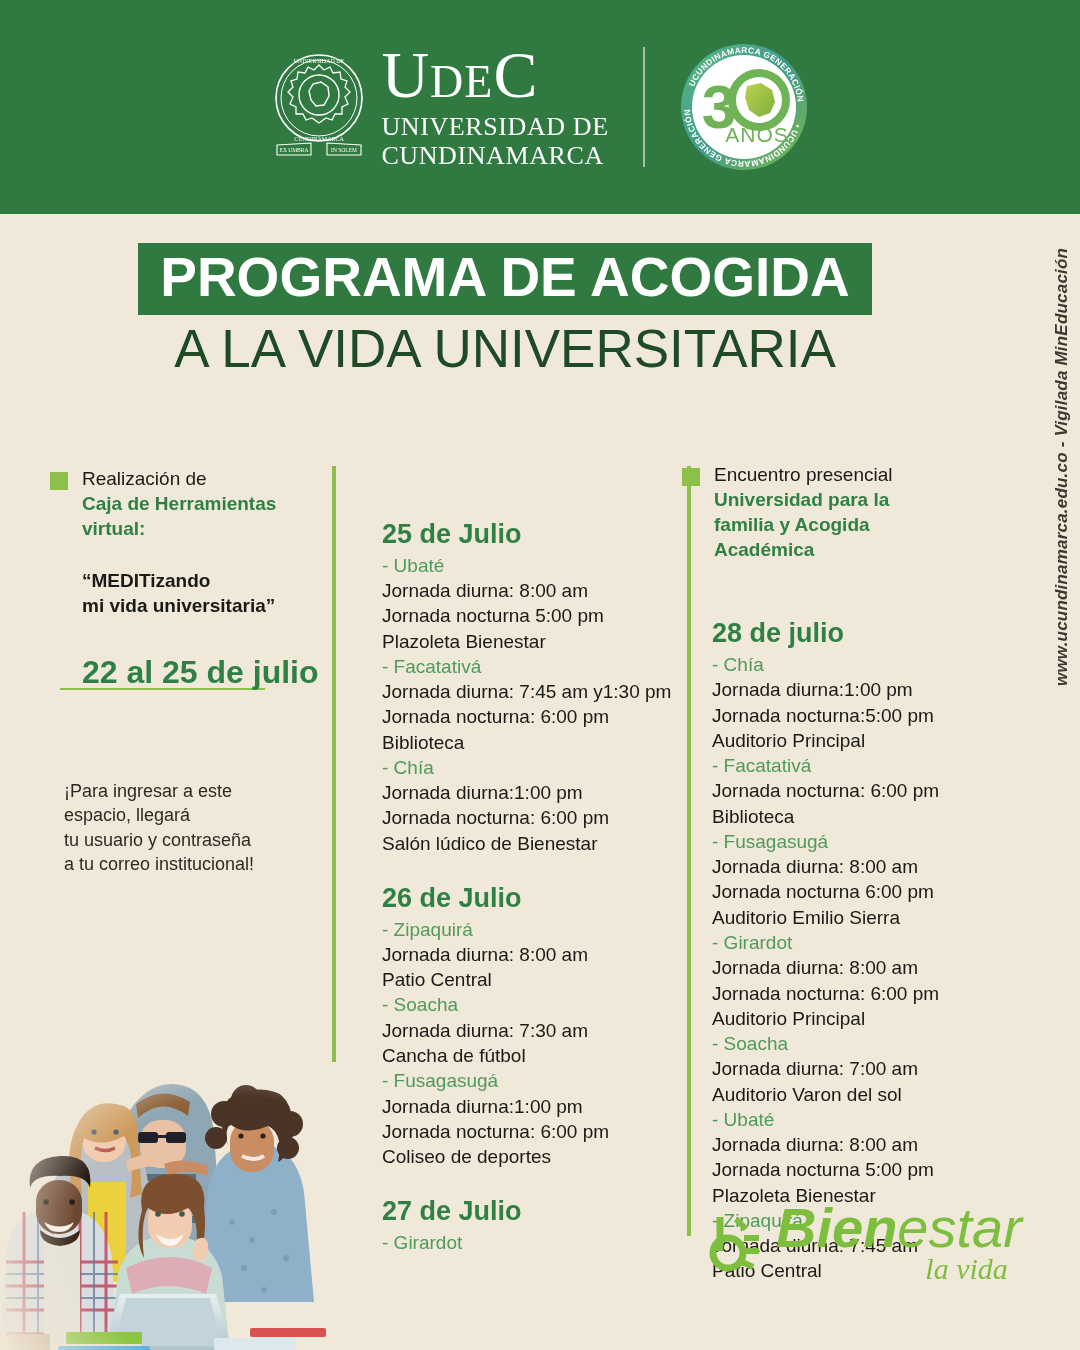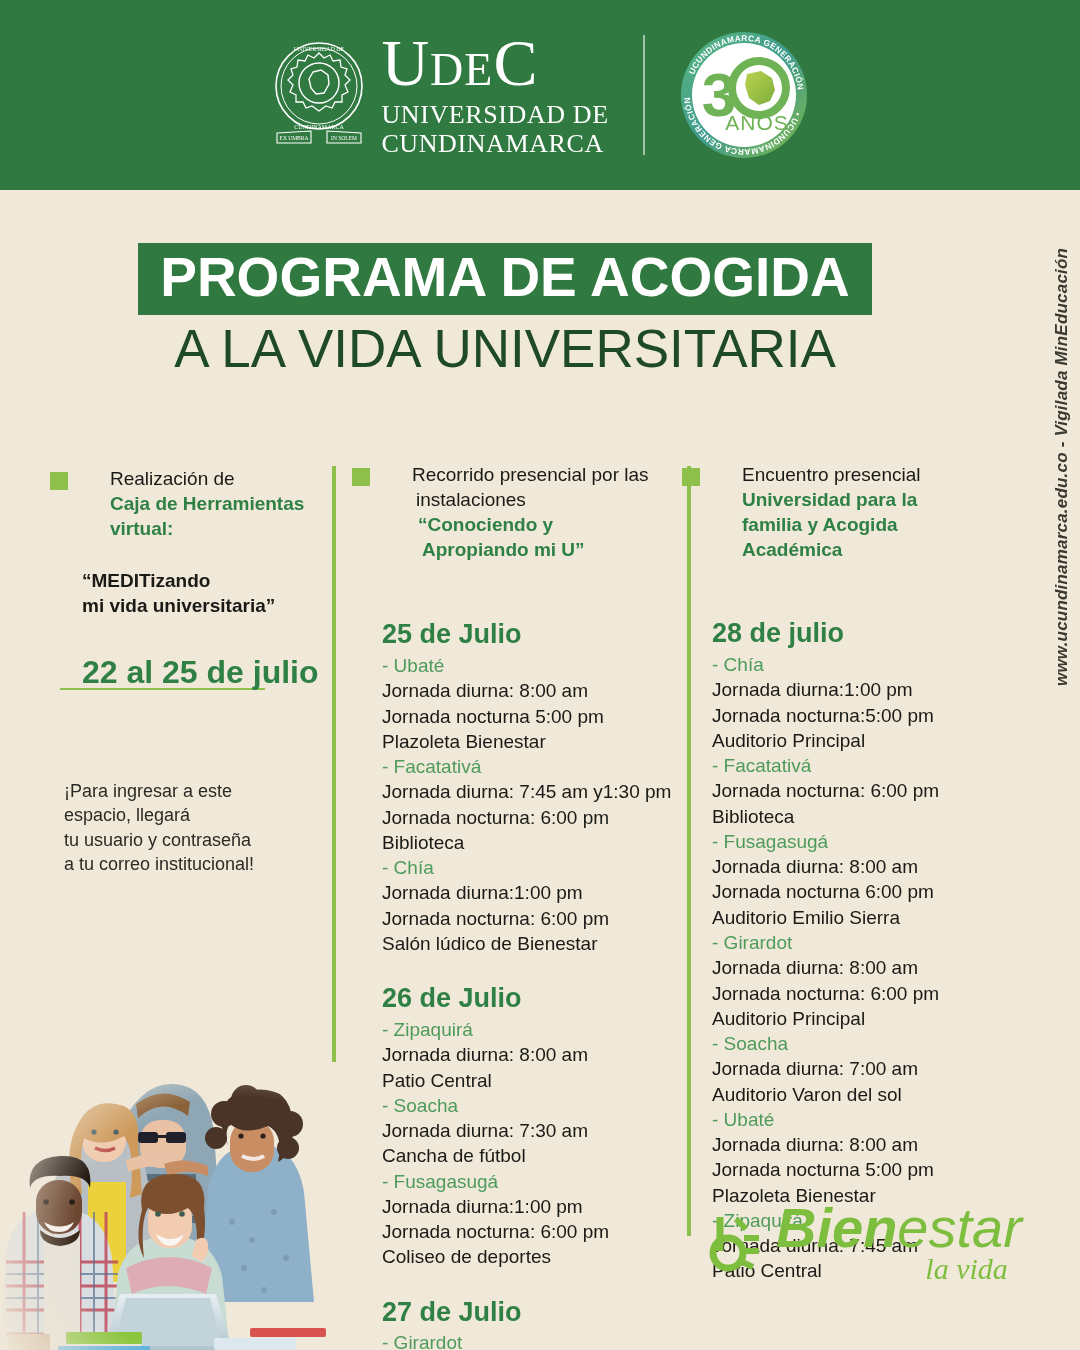--- a/index.html
+++ b/index.html
@@ -6,21 +6,21 @@
   html,body { width:1080px; height:1350px; }
   body {
     font-family:"Liberation Sans", sans-serif;
     background:#F0E8D8;
     position:relative;
     overflow:hidden;
   }
 
   
   .header {
-    position:absolute; left:0; top:0; width:1080px; height:190px;
+    position:absolute; left:0; top:0; width:1080px; height:214px;
     background:#307A41;
     display:flex; align-items:center; justify-content:center;
   }
   .header-inner { display:flex; align-items:center; gap:0px; }
 
   .udec-shield { width:96px; height:112px; position:relative; flex:none; }
   .udec-wordmark { margin-left:14px; }
   .udec-big {
     color:#fff; font-family:"Liberation Serif", serif;
     font-size:66px; line-height:0.95; letter-spacing:1px; font-weight:400;
@@ -77,21 +77,21 @@
   
   .col { position:absolute; }
   .col-1 { left:50px; top:466px; width:270px; }
   .col-2 { left:352px; top:462px; width:330px; }
   .col-3 { left:682px; top:462px; width:330px; }
 
   .bullet-row { display:flex; align-items:flex-start; gap:14px; }
   .bullet {
     width:18px; height:18px; background:#8CC04A; flex:none; margin-top:6px;
   }
-  .head-text { font-size:19px; line-height:1.32; color:#1A1A16;margin-left:28px; }
+  .head-text { font-size:19px; line-height:1.32; color:#1A1A16; }
   .head-text .g { color:#2F8045; font-weight:bold; }
   .head-text .plain { color:#1A1A16; }
 
   .quote-bold {
     font-size:19px; font-weight:bold; color:#1A1A16; line-height:1.3;
     margin-top:28px;
   }
   .big-date {
     font-size:32px; font-weight:bold; color:#2F8045; line-height:1.2;
     margin-top:34px;
@@ -234,29 +234,20 @@
 
   <div class="note" style="margin-left:14px">
     <span>¡Para ingresar a este</span><br>
     <span>espacio, llegará</span><br>
     <span>tu usuario y contraseña</span><br>
     <span>a tu correo institucional!</span>
   </div>
 </div>
 
 <div class="col col-2">
-  <div class="bullet-row">
-    <div class="bullet"></div>
-    <div class="head-text">
-      <span class="plain">Recorrido presencial por las</span><br>
-      <span class="plain" style="padding-left:4px">instalaciones</span><br>
-      <span class="g" style="padding-left:6px">“Conociendo y</span><br>
-      <span class="g" style="padding-left:10px">Apropiando mi U”</span>
-    </div>
-  </div>
 
   <div id="col2-days" style="margin-left:30px">
       <div class="day-block sched-start-2">
         <div class="day-title">25 de Julio</div>
         <div class="campus">- Ubaté</div>
         <div class="detail">Jornada diurna: 8:00 am</div>
         <div class="detail">Jornada nocturna 5:00 pm</div>
         <div class="detail">Plazoleta Bienestar</div>
         <div class="campus">- Facatativá</div>
         <div class="detail">Jornada diurna: 7:45 am y1:30 pm</div>

